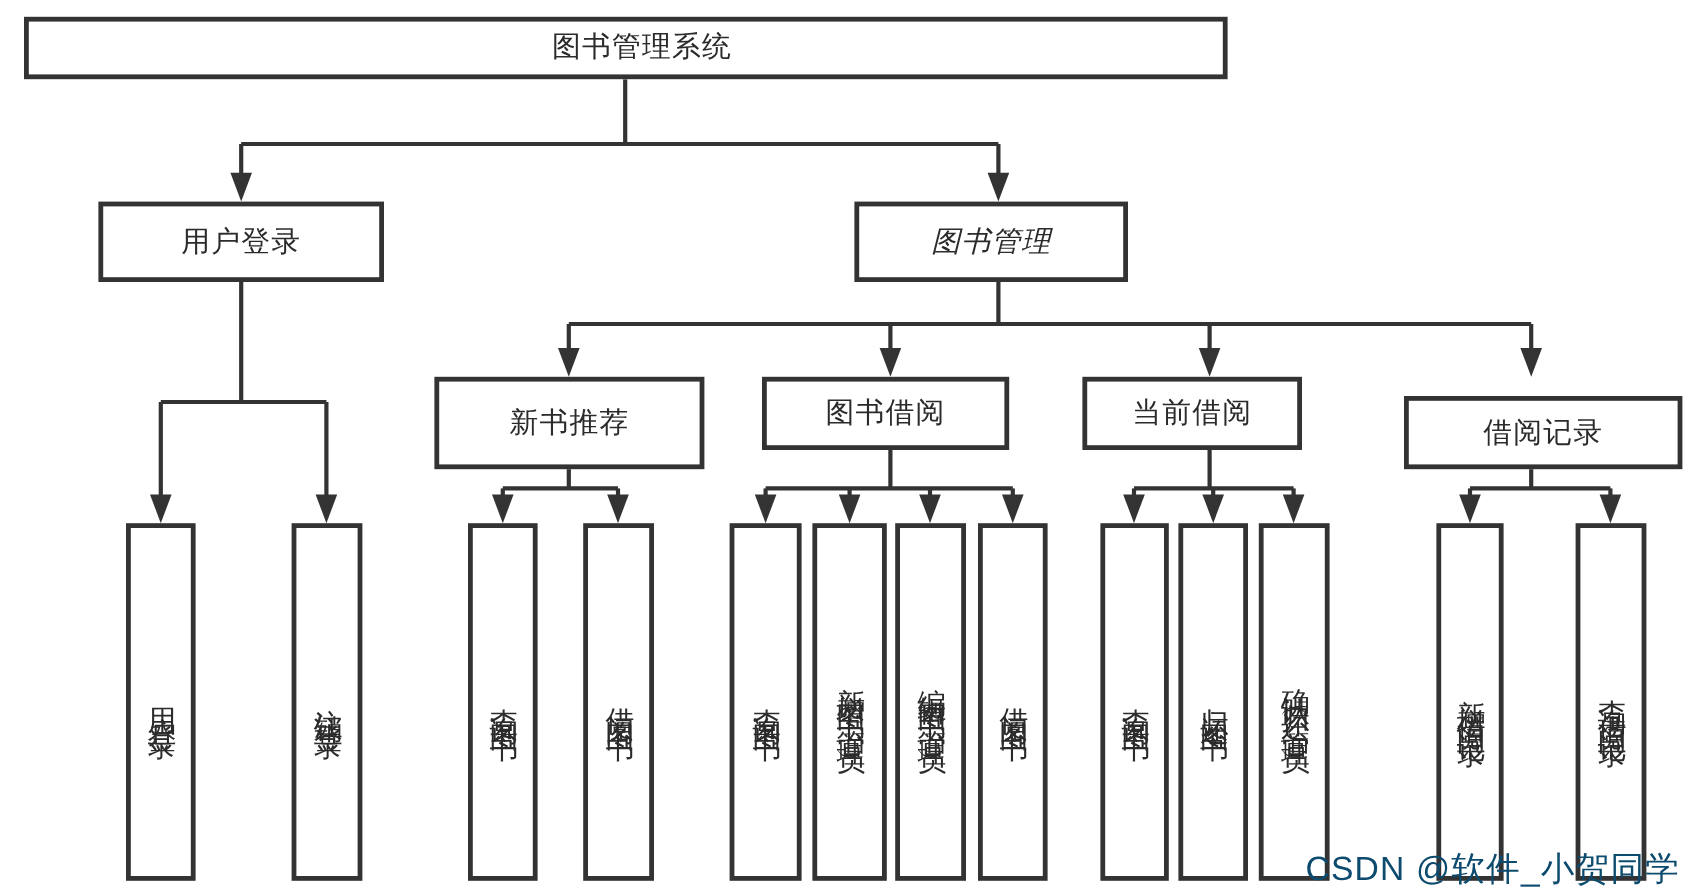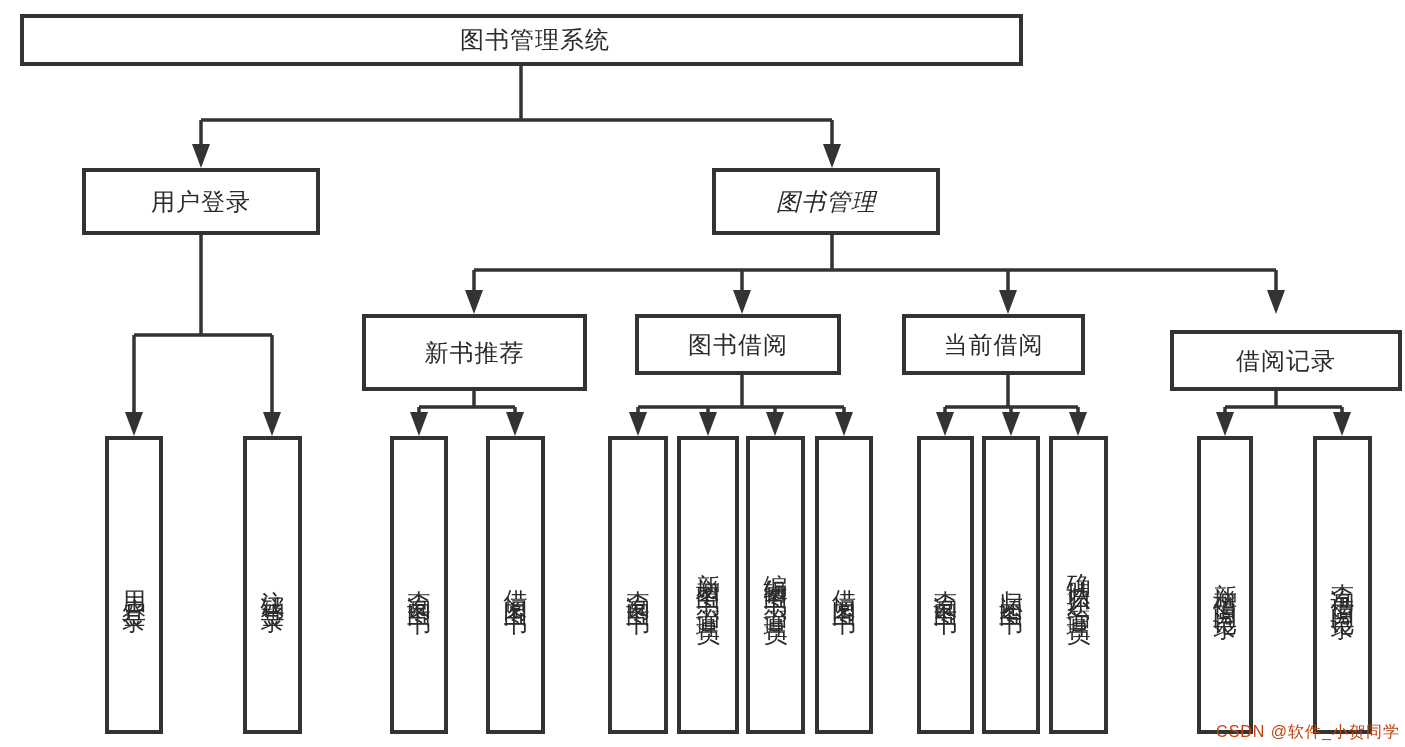--- a/index.html
+++ b/index.html
@@ -30,22 +30,22 @@
     writing-mode: vertical-rl;
     text-orientation: mixed;
     letter-spacing: 7px;
     font-size: 24px;
     color: #2b2b2b;
   }
   .watermark {
     position: absolute;
     right: 5px;
     bottom: 4px;
-    font-size: 16px;
-    color: #c2410c;
+    font-size: 28px;
+    color: #0c4a6e;
     letter-spacing: 1px;
     z-index: 20;
     white-space: nowrap;
     margin-left: 13px;
   }
 </style>
 </head>
 <body>
 
 <div id="canvas">

